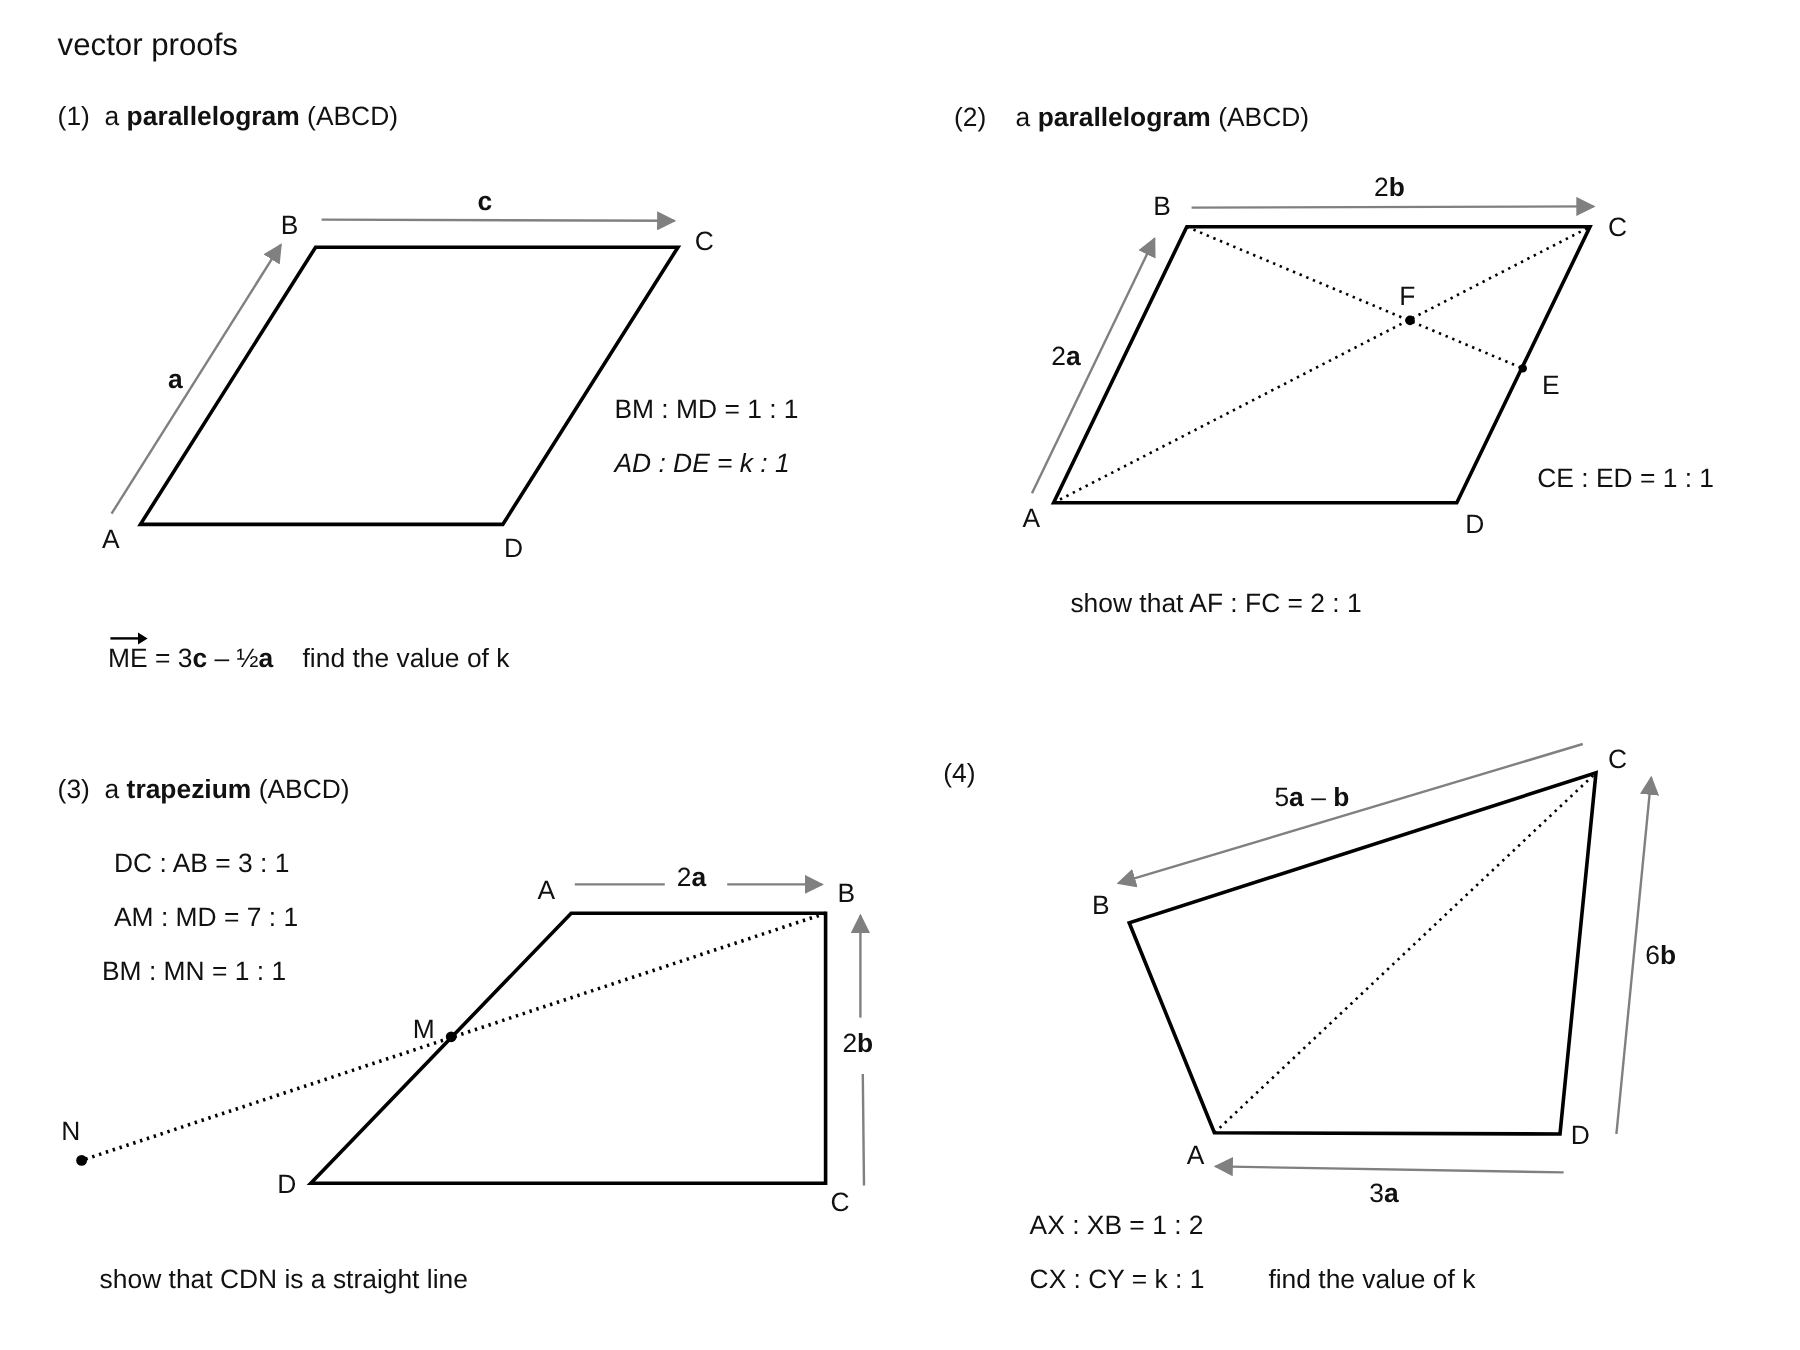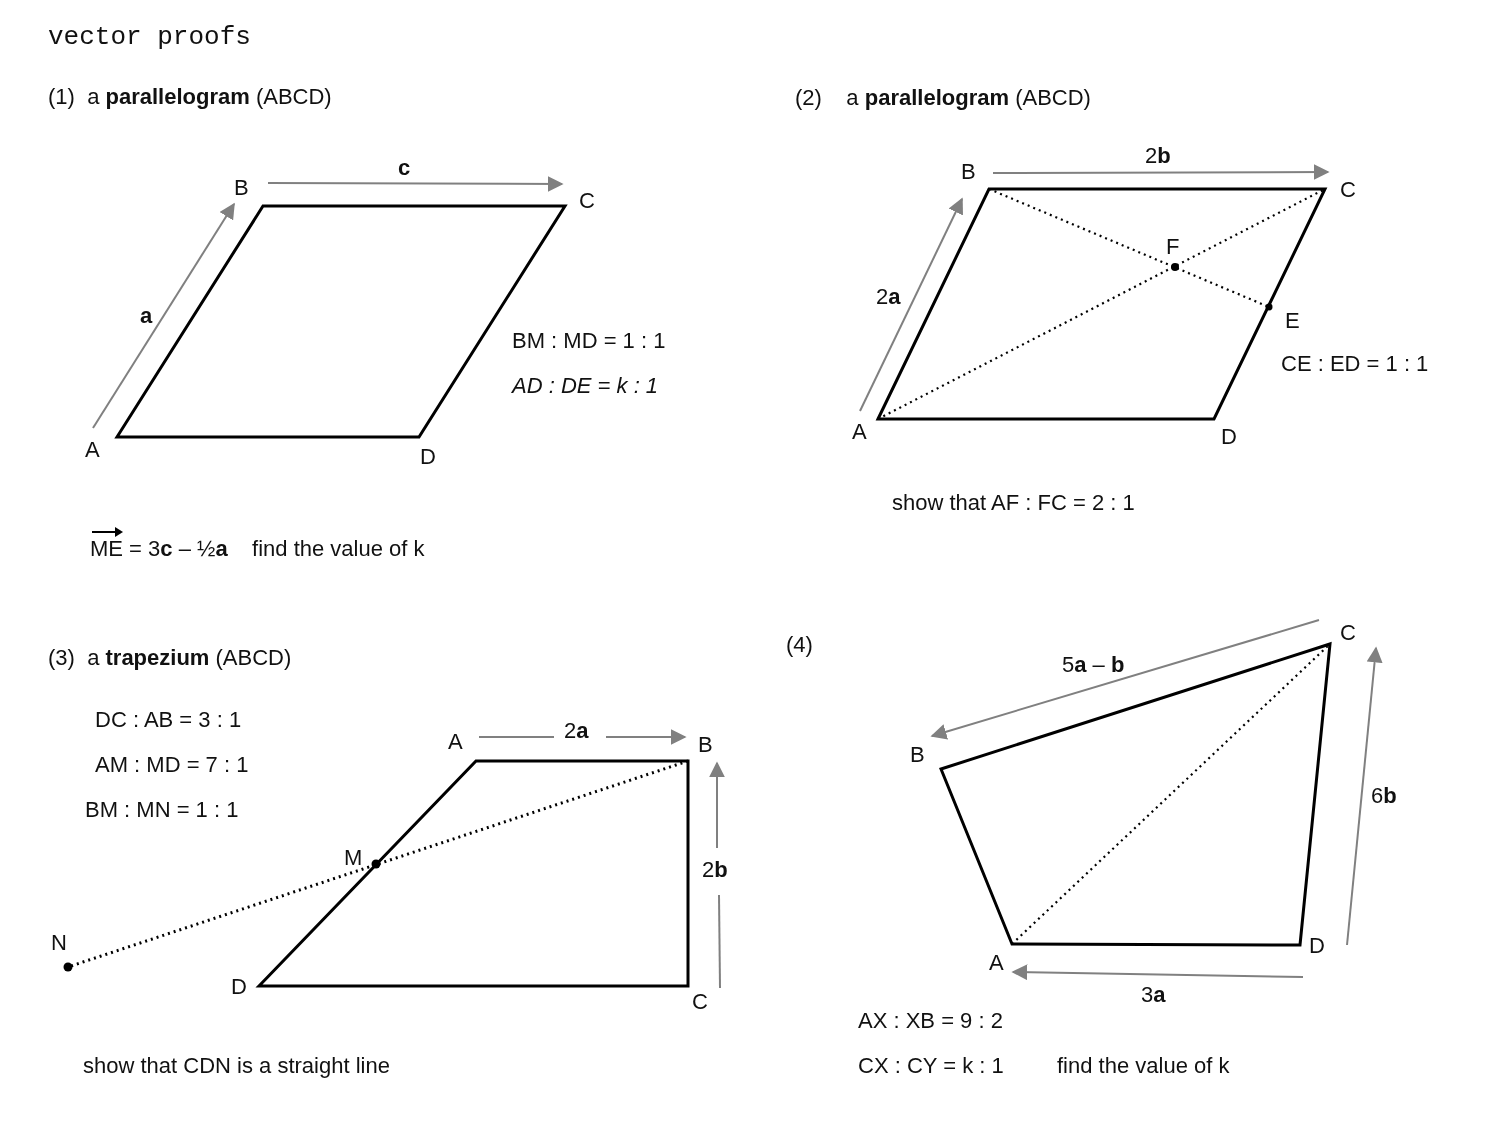--- a/index.html
+++ b/index.html
@@ -1,21 +1,21 @@
 <!DOCTYPE html>
 <html><head>
 <meta charset="utf-8">
 <style>
   html, body { margin: 0; padding: 0; background: #ffffff; }
   body {
     width: 1500px; height: 1125px; position: relative; overflow: hidden;
     font-family: "Liberation Sans", sans-serif; color: #111111;
   }
   .t { position: absolute; white-space: nowrap; font-size: 22px; line-height: 1; }
-  .title { font-size: 26px; font-family: Liberation Mono, monospace; }
+  .title { font-size: 26px; }
   b { font-weight: bold; }
   svg.fig { position: absolute; left: 0; top: 0; width: 1500px; height: 1125px; }
   .shape { fill: none; stroke: #000; stroke-width: 3; stroke-linejoin: miter; }
   .arrowline { stroke: #808080; stroke-width: 2; fill: none; }
   .dot-line { stroke: #000; stroke-width: 3; stroke-dasharray: 2 4; fill: none; }
   .dot-line-thin { stroke: #000; stroke-width: 2.2; stroke-dasharray: 2 4; fill: none; }
   .pt { fill: #000; }
   .vec-arrow { position: relative; display: inline-block; margin-top: 36px; }
   .vec-arrow::before {
     content: ""; position: absolute; left: 2px; right: 4px; top: -7px;
@@ -100,21 +100,21 @@
   <span>(ABCD)</span>
 </div>
 <div class="t" style="left:961px; top:161px;">B</div>
 <div class="t" style="left:1340px; top:179px;">C</div>
 <div class="t" style="left:852px; top:421px;">A</div>
 <div class="t" style="left:1221px; top:426px;">D</div>
 <div class="t" style="left:1166px; top:236px;">F</div>
 <div class="t" style="left:1285px; top:310px;">E</div>
 <div class="t" style="left:876px; top:286px;"><span>2</span><b>a</b></div>
 <div class="t" style="left:1145px; top:145px;"><span>2</span><b>b</b></div>
-<div class="t" style="left:1281px; top:353px;">CE : ED = 1 : 1</div>
+<div class="t" style="left:1281px; top:388px;">CE : ED = 1 : 1</div>
 <div class="t" style="left:892px; top:492px;">show that AF : FC = 2 : 1</div>
 
 <div class="t" style="left:48px; top:647px;">
   <span>(3)</span>&nbsp;
   <span>a</span>
   <b>trapezium</b>
   <span>(ABCD)</span>
 </div>
 <div class="t" style="left:95px; top:709px;">DC : AB  = 3 : 1</div>
 <div class="t" style="left:95px; top:754px;">AM : MD = 7 : 1</div>
@@ -130,15 +130,15 @@
 <div class="t" style="left:83px; top:1055px;">show that CDN is a straight line</div>
 
 <div class="t" style="left:786px; top:634px;">(4)</div>
 <div class="t" style="left:1340px; top:622px;">C</div>
 <div class="t" style="left:910px; top:744px;">B</div>
 <div class="t" style="left:989px; top:952px;">A</div>
 <div class="t" style="left:1309px; top:935px;">D</div>
 <div class="t" style="left:1062px; top:654px;"><span>5</span><b>a</b><span> – </span><b>b</b></div>
 <div class="t" style="left:1371px; top:785px;"><span>6</span><b>b</b></div>
 <div class="t" style="left:1141px; top:984px;"><span>3</span><b>a</b></div>
-<div class="t" style="left:858px; top:1010px;">AX : XB = 9 : 2</div>
+<div class="t" style="left:858px; top:1010px;">AX : XB = 1 : 2</div>
 <div class="t" style="left:858px; top:1055px;">CX : CY = k : 1</div>
 <div class="t" style="left:1057px; top:1055px;">find the value of k</div>
 
 </body></html>

